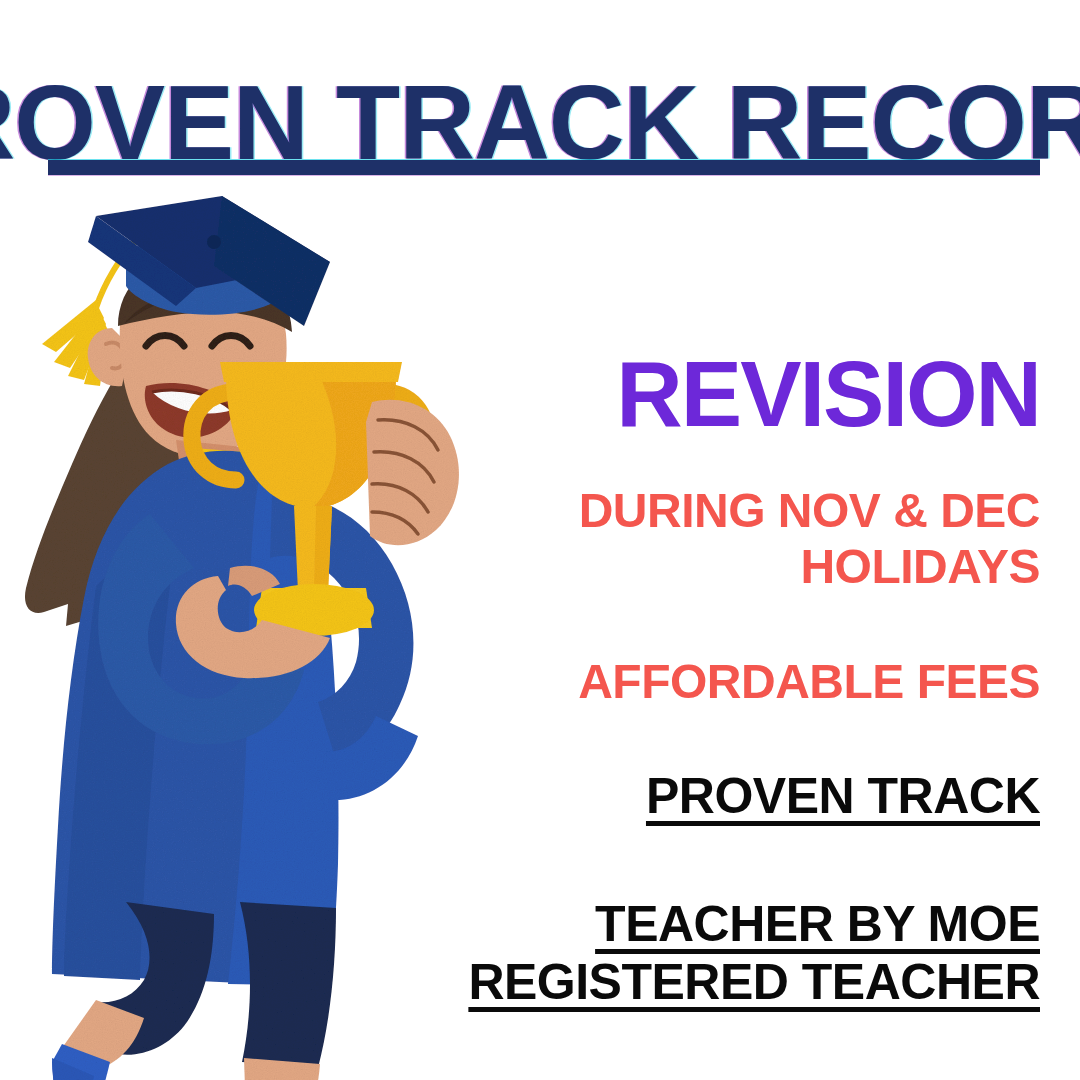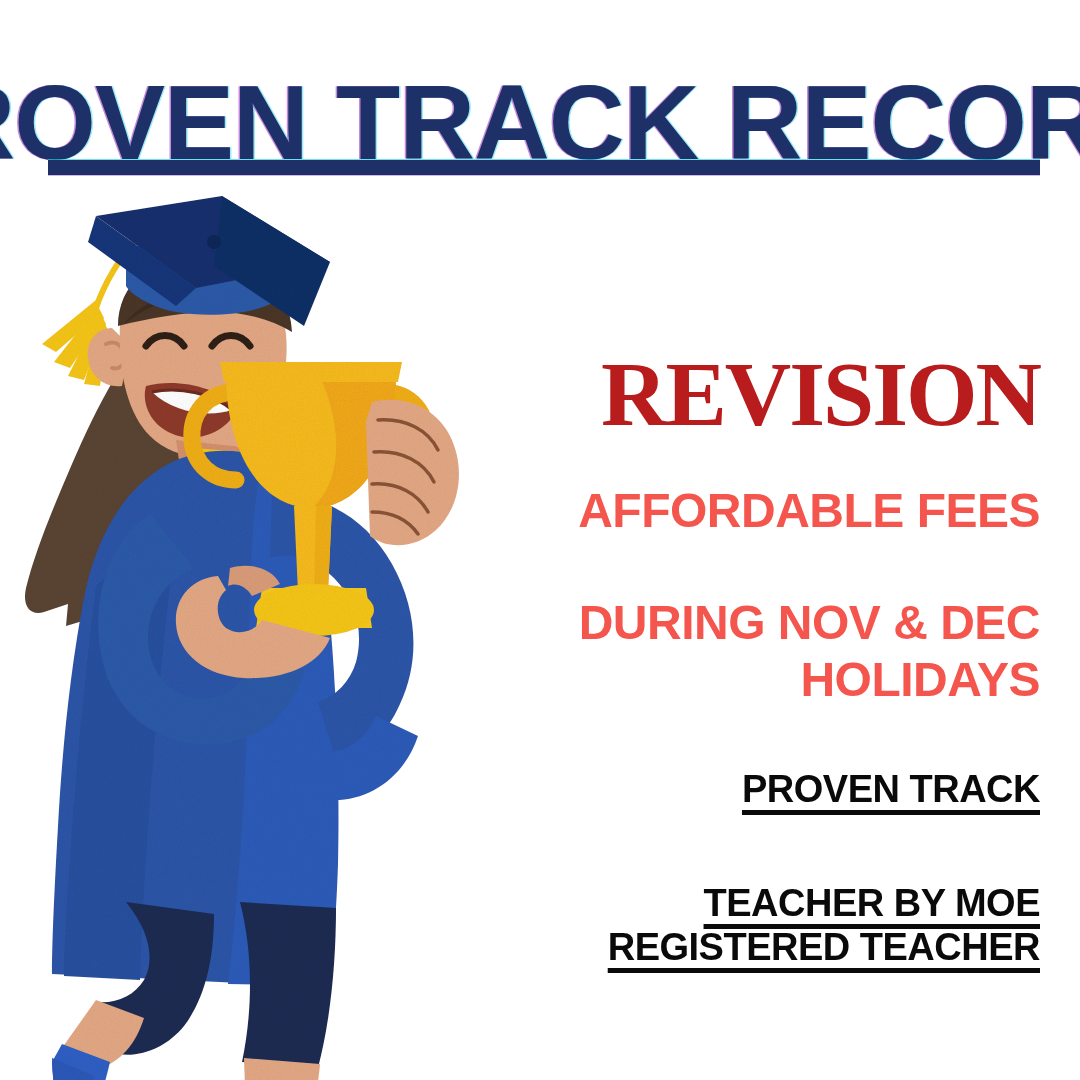--- a/index.html
+++ b/index.html
@@ -34,41 +34,41 @@
     background:#1E3068;
     box-shadow:0 -1px 0 rgba(30,210,230,.65), 0 1px 0 rgba(150,40,190,.35);
   }
 
   
   .copy{
     position:absolute;right:40px;top:352px;width:600px;
     text-align:right;
   }
   .title-block{
-    font-family:Liberation Serif, serif;
-    font-weight:bold;color:#b91c1c;
+    font-family:Liberation Sans, sans-serif;
+    font-weight:bold;color:#6d28d9;
     font-size:92px;line-height:.92;letter-spacing:-2px;
     margin:0 0 46px 0;
   }
   .title-block .l1{display:block;}
   .title-block .l2{display:block;}
 
   .coral{
     font-family:"Liberation Sans","Liberation Sans Narrow", sans-serif;
     font-weight:bold;color:#F4564E;
     font-size:48px;line-height:1.18;letter-spacing:-.5px;
     margin:0;
   }
   .coral.fees{margin-bottom:56px;}
   .coral.dates{margin-bottom:58px;}
 
   .black{
     font-family:"Liberation Sans","Liberation Sans Narrow", sans-serif;
     font-weight:bold;color:#0A0A0A;
-    font-size:38px;line-height:1.16;letter-spacing:-.5px;
+    font-size:50px;line-height:1.16;letter-spacing:-.5px;
     margin:0;
   }
   .black u, .uline{
     text-decoration:underline;
     text-decoration-thickness:5px;
     text-underline-offset:8px;
   }
   .black.track{margin-bottom:70px;}
 
   
@@ -237,27 +237,27 @@
       </g>
     </svg>
   </div>
 
   <div class="copy">
 
     <h2 class="title-block">
       <span class="l1">REVISION</span>
     </h2>
 
-    <p class="coral fees">AFFORDABLE FEES</p>
-
     <p class="coral dates">
       <span>DURING NOV &amp; DEC</span><br>
       <span>HOLIDAYS</span>
     </p>
 
+    <p class="coral fees">AFFORDABLE FEES</p>
+
     <p class="black track">
       <span class="uline">PROVEN TRACK </span>
     </p>
 
     <p class="black">
       <span class="uline">TEACHER BY MOE</span><br>
       <span class="uline">REGISTERED TEACHER</span>
     </p>
 
   </div>

